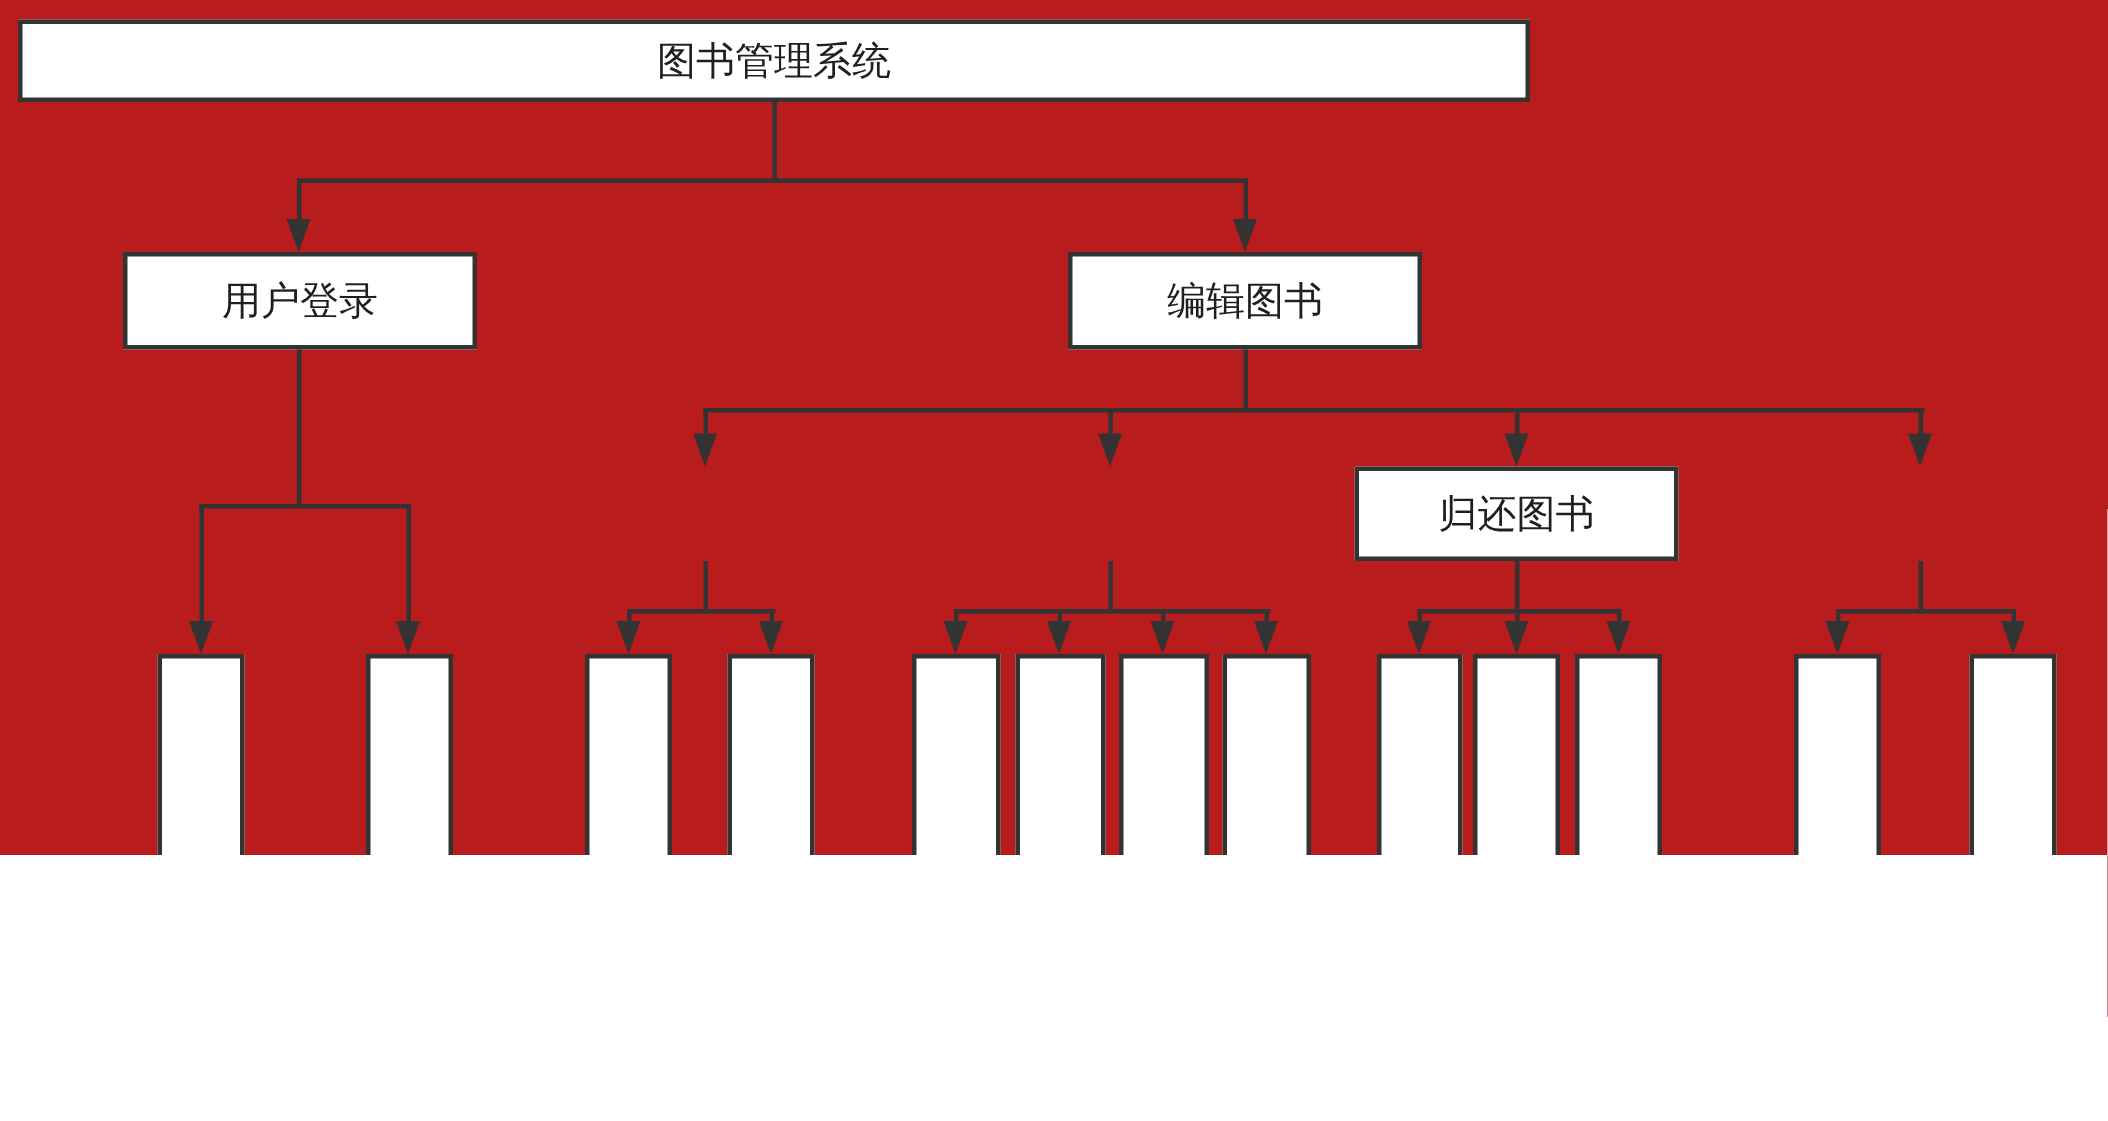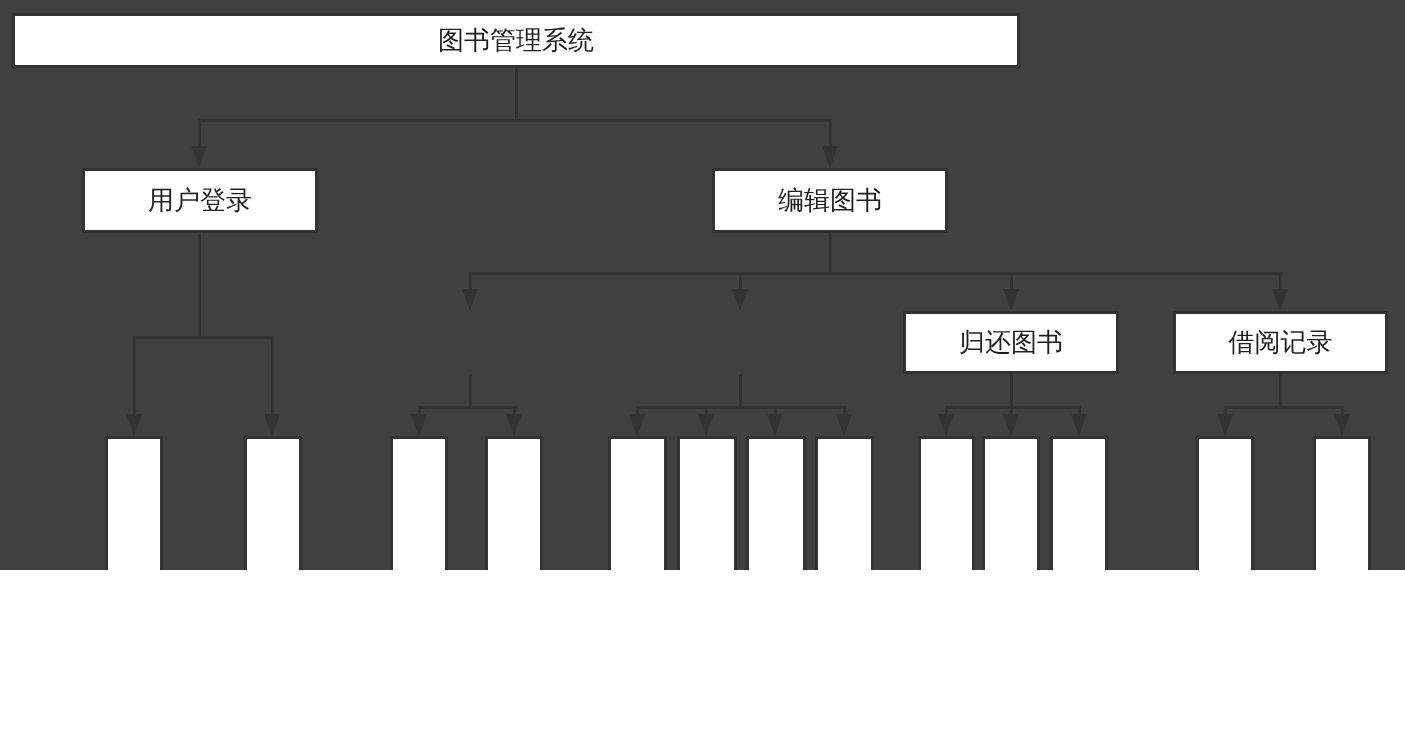--- a/index.html
+++ b/index.html
@@ -1,20 +1,20 @@
 <!DOCTYPE html>
 <html><head>
 <meta charset="utf-8">
 <style>
   html, body { margin: 0; padding: 0; background: #ffffff; }
   .canvas {
     position: relative;
     width: 1405px;
     height: 570px;
-    background: #404040;
+    background: #b91c1c;
     font-family: "Liberation Sans", sans-serif;
     overflow: hidden;
   }
   .box {
     position: absolute;
     box-sizing: border-box;
     border: 3px solid #333333;
     background: #ffffff;
     display: flex;
     align-items: center;
@@ -79,21 +79,20 @@
   <div class="vl" style="left:469px; top:272px; height:22px;"></div>
   <div class="ar" style="left:462px; top:289px;"></div>
   <div class="vl" style="left:739px; top:272px; height:22px;"></div>
   <div class="ar" style="left:732px; top:289px;"></div>
   <div class="vl" style="left:1010px; top:272px; height:22px;"></div>
   <div class="ar" style="left:1003px; top:289px;"></div>
   <div class="vl" style="left:1279px; top:272px; height:22px;"></div>
   <div class="ar" style="left:1272px; top:289px;"></div>
 
   <div class="box" style="left:903px; top:311px; width:216px; height:63px;">归还图书</div>
-  <div class="box" style="left:1173px; top:311px; width:215px; height:63px;">借阅记录</div>
 
   <div class="vl" style="left:469px; top:374px; height:35px;"></div>
   <div class="hl" style="left:418px; top:406px; width:99px;"></div>
   <div class="vl" style="left:418px; top:406px; height:10px;"></div>
   <div class="ar" style="left:411px; top:414px;"></div>
   <div class="vl" style="left:513px; top:406px; height:10px;"></div>
   <div class="ar" style="left:506px; top:414px;"></div>
 
   <div class="vl" style="left:739px; top:374px; height:35px;"></div>
   <div class="hl" style="left:636px; top:406px; width:211px;"></div>

